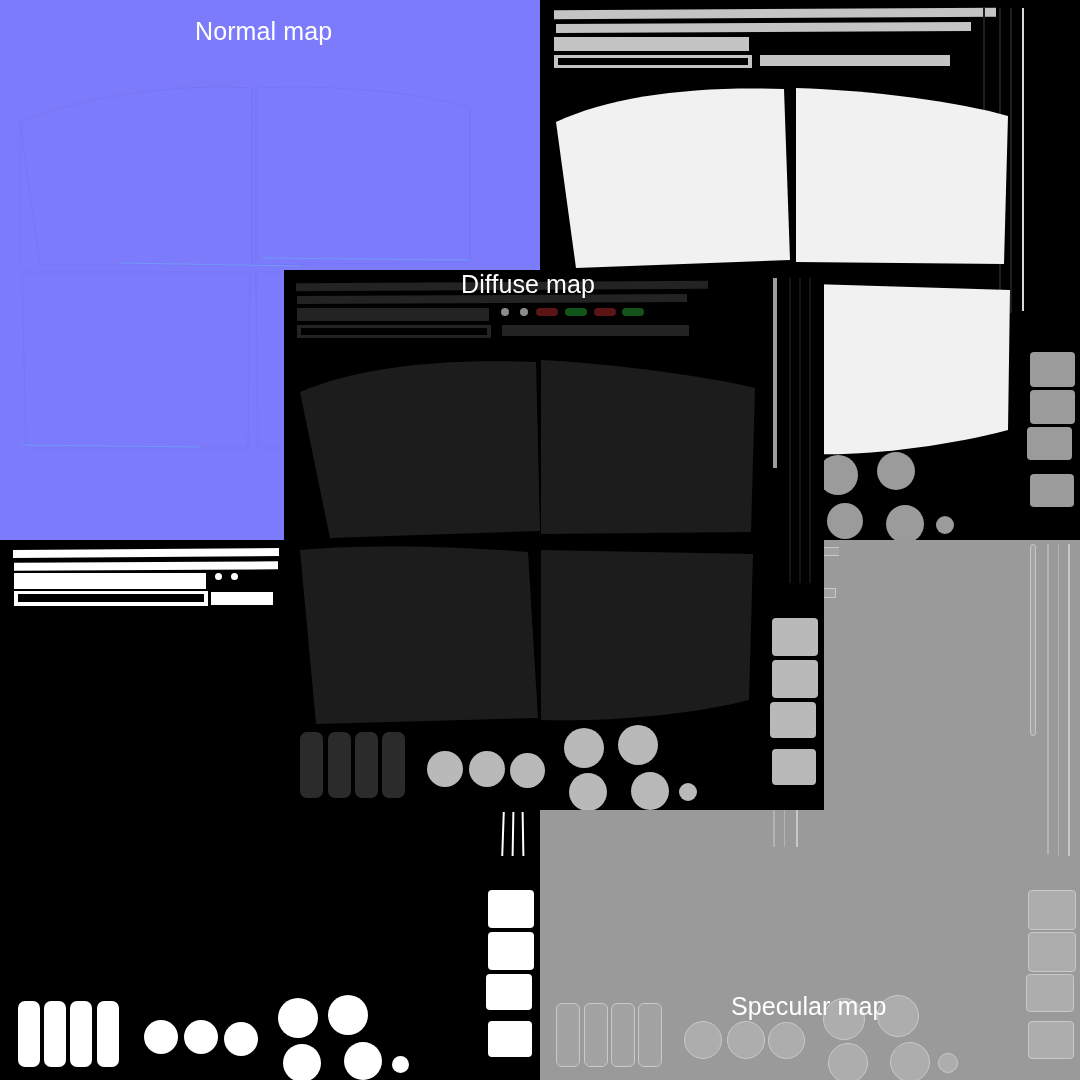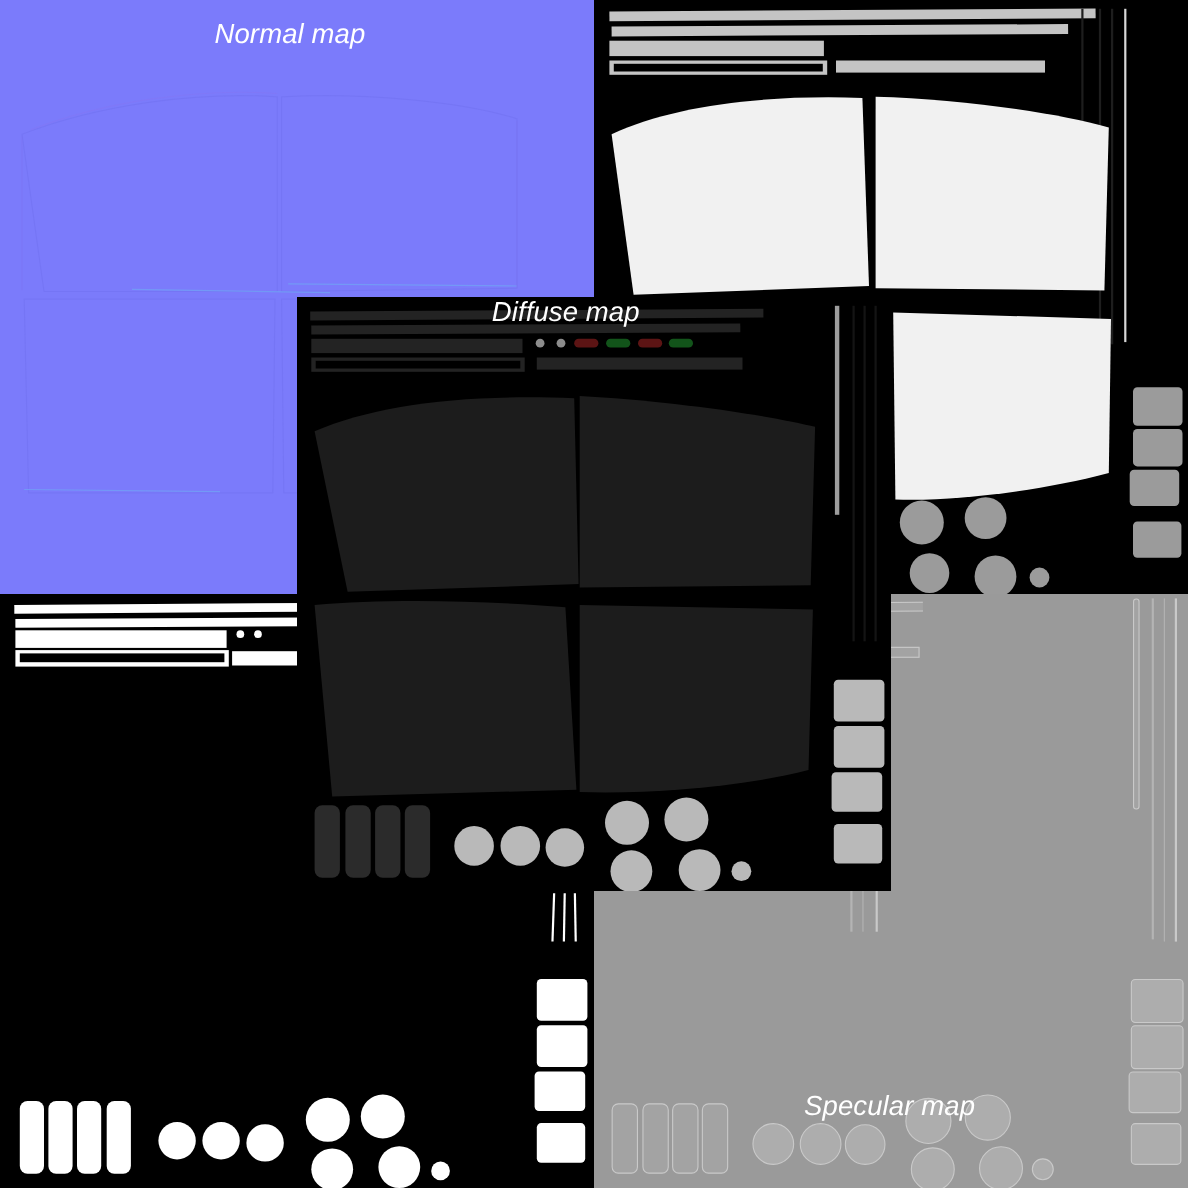--- a/index.html
+++ b/index.html
@@ -7,25 +7,25 @@
   #stage{position:relative;width:1080px;height:1080px;overflow:hidden;background:#000;
          font-family:"Liberation Sans","DejaVu Sans",sans-serif;}
 
   .quad{position:absolute;overflow:hidden;}
 
   
   #q-normal   {left:0;   top:0;   width:540px;height:540px;background:#7b7bfb;}
   #q-rough    {left:540px;top:0;  width:540px;height:540px;background:#000;}
   #q-metal    {left:0;   top:540px;width:540px;height:540px;background:#000;}
   #q-spec     {left:540px;top:540px;width:540px;height:540px;background:#9a9a9a;}
-  #q-diffuse  {left:270px;top:270px;width:540px;height:540px;background:#000;z-index:6;}
+  #q-diffuse  {left:284px;top:270px;width:540px;height:540px;background:#000;z-index:6;}
 
   
   .map-title{position:absolute;color:#fff;font-size:25px;line-height:1;
-             white-space:nowrap;z-index:20;letter-spacing:.1px;font-style:italic;}
+             white-space:nowrap;z-index:20;letter-spacing:.1px;}
   #t-normal  {left:195px;top:19px;}
   #t-diffuse {left:447px;top:272px;z-index:20;}
   #t-spec    {left:731px;top:1007px;}
 
   
   .bar{position:absolute;}
   .pill{position:absolute;border-radius:999px;}
   .circ{position:absolute;border-radius:50%;}
   .rrect{position:absolute;border-radius:6px;}
   .vline{position:absolute;}

